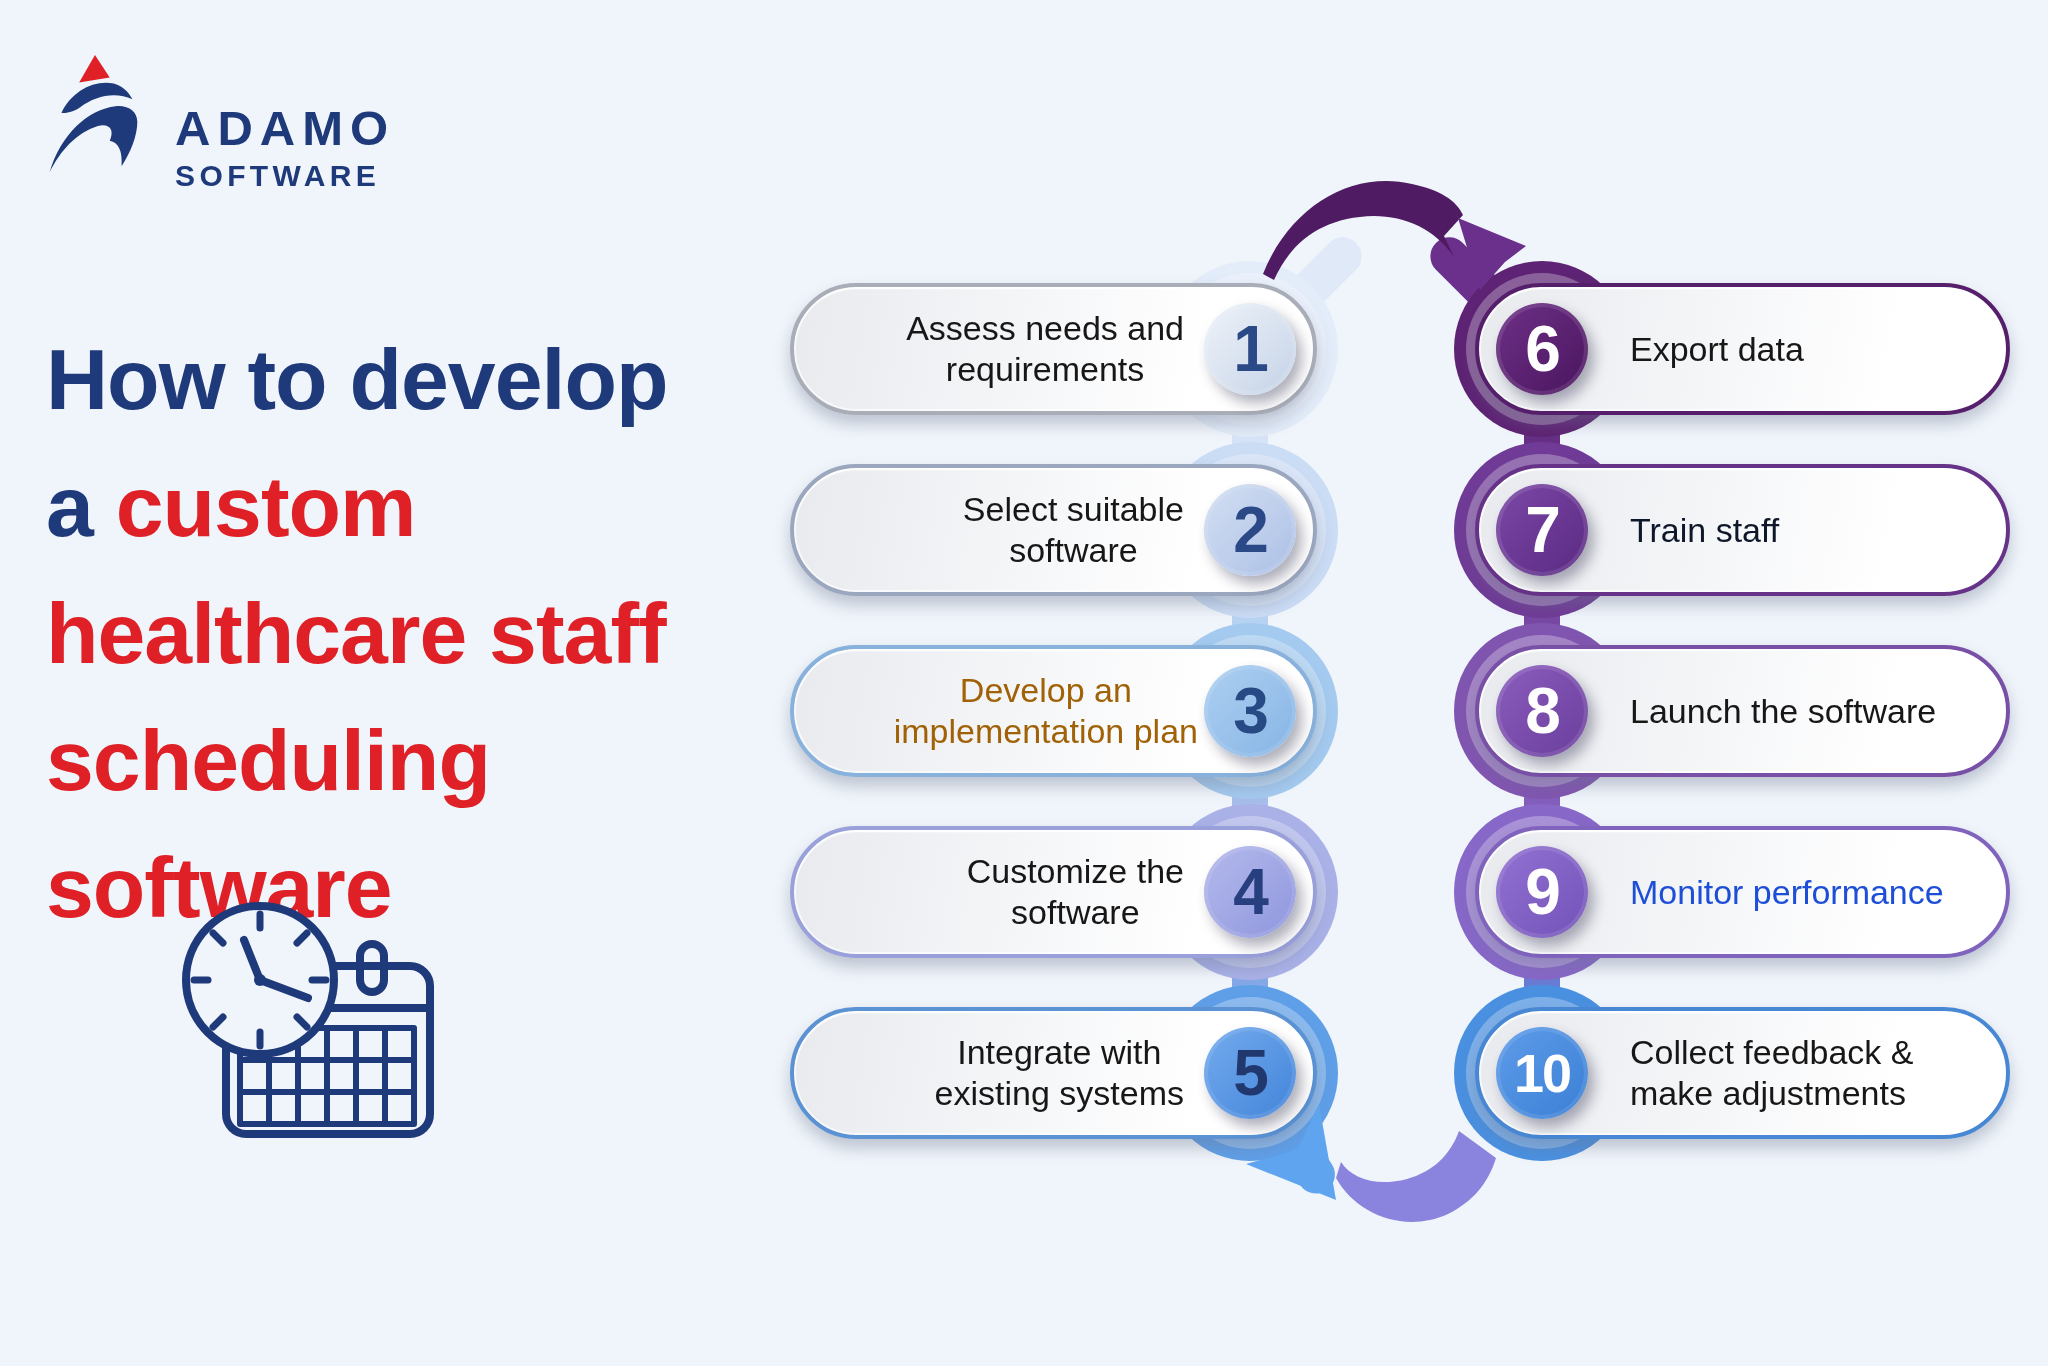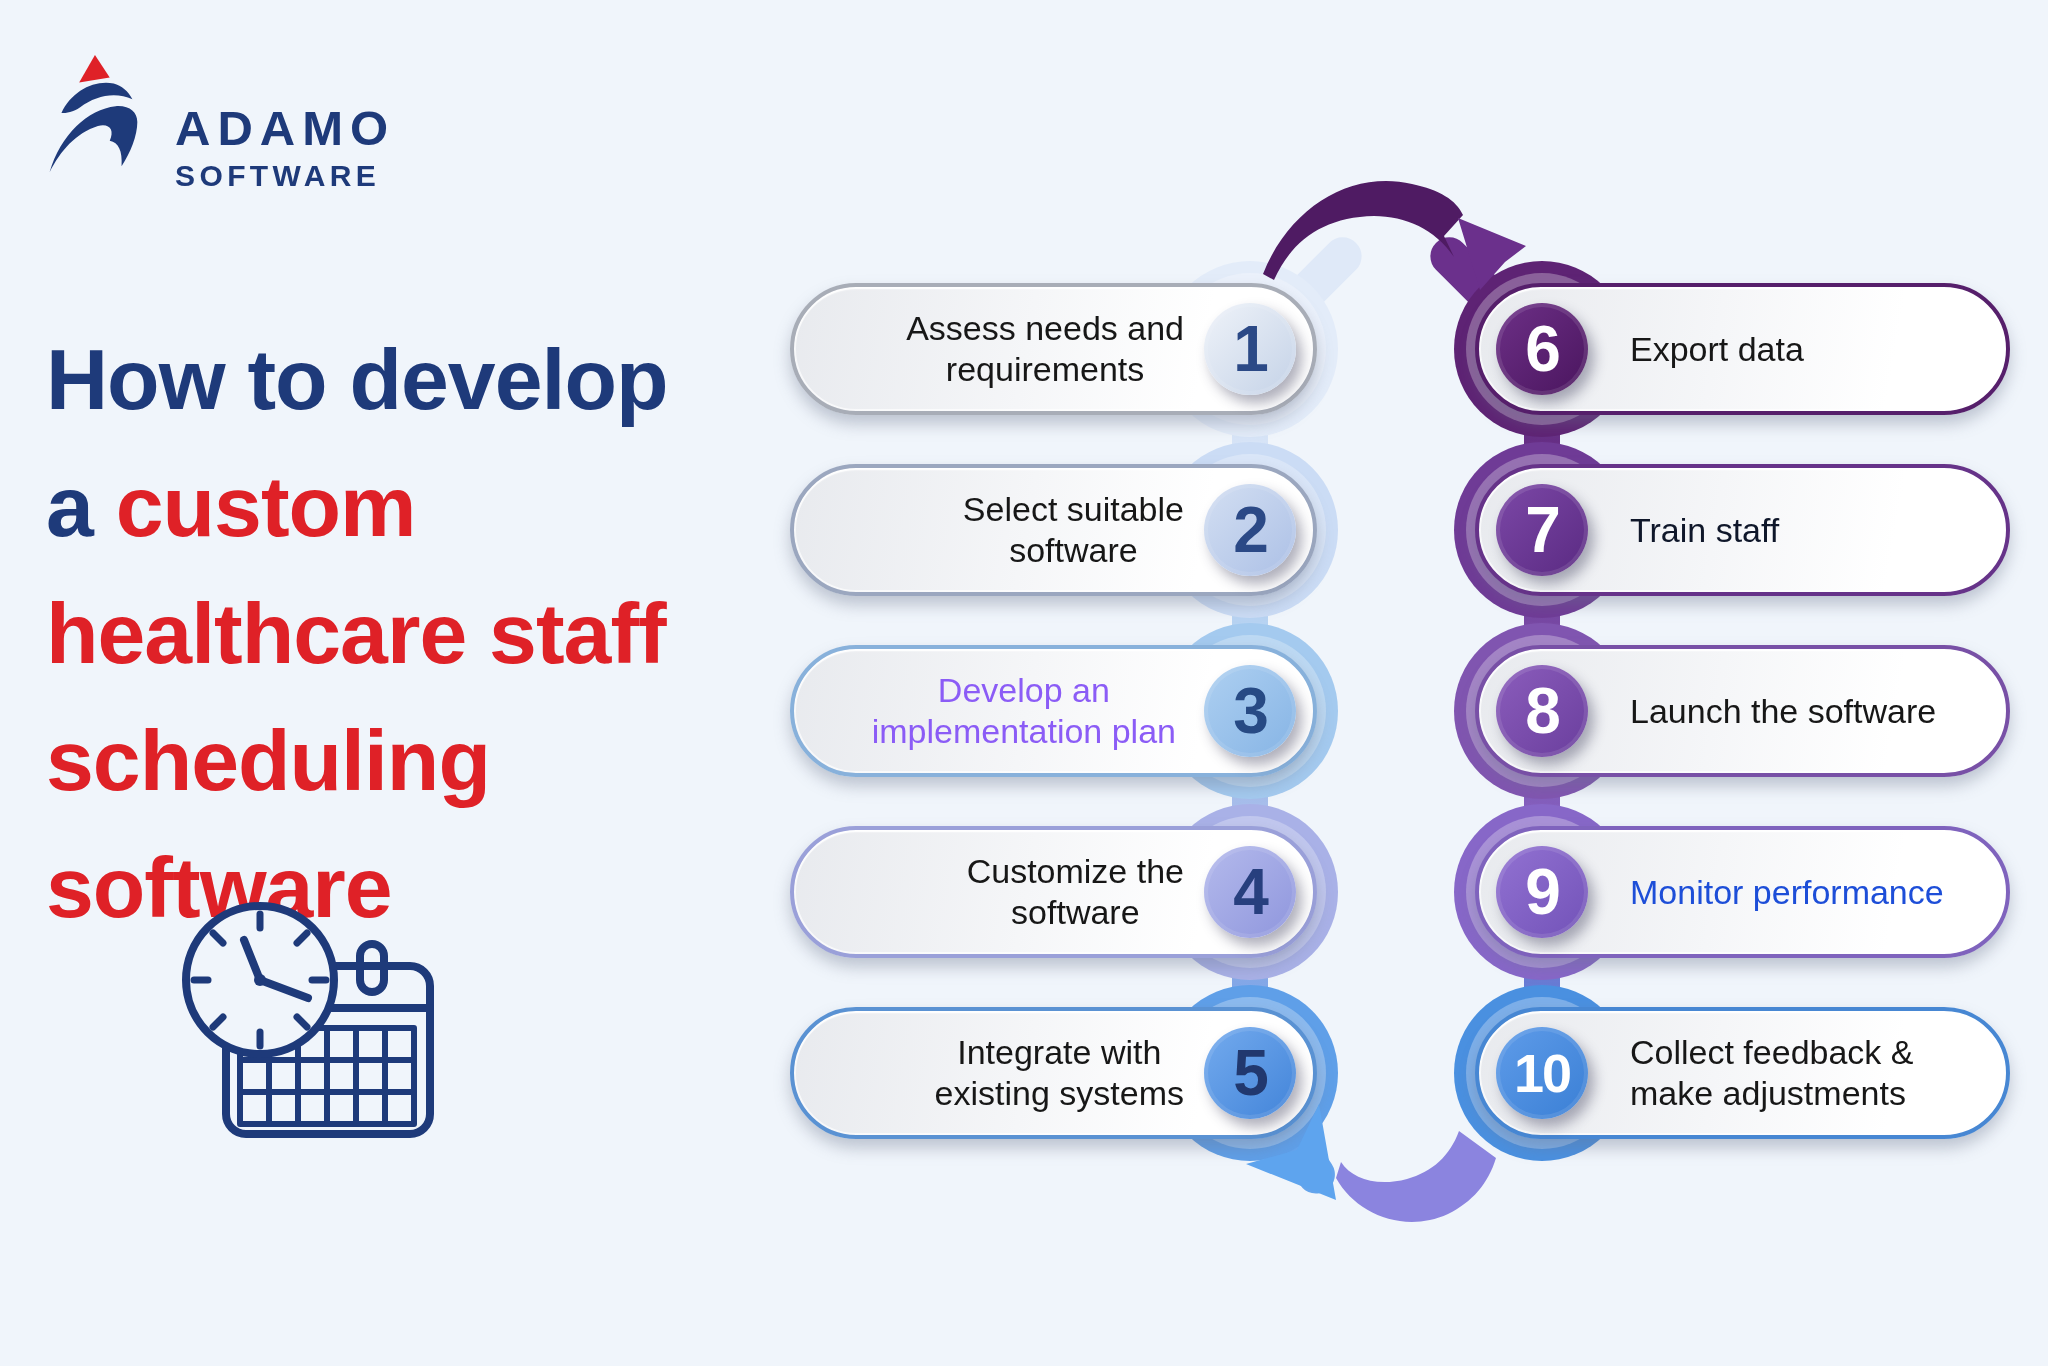--- a/index.html
+++ b/index.html
@@ -114,21 +114,21 @@
 software</div>
       <div class="disc" style="left: 414px; background: linear-gradient(135deg, rgb(211, 223, 242), rgb(172, 192, 230));">
         <span style="color: rgb(43, 73, 134);">2</span>
       </div>
     </div>
     <div class="connector" style="left: 1232px; top: 530px; height: 181px; background: linear-gradient(rgb(203, 220, 245), rgb(164, 202, 239));"></div>
     <div class="step" style="left: 790px; top: 617px; width: 548px; height: 188px;">
       <div class="halo" style="left: 372px; background: rgb(164, 202, 239);"></div>
       <div class="halo-inner" style="left: 384px; background: rgb(189, 217, 243);"></div>
       <div class="pill-body" style="left: 0px; width: 527px; border-color: rgb(136, 177, 219);"></div>
-      <div class="label left" style="color: #8b5cf6; left: 22px; width: 364px;">Develop an
+      <div class="label left" style="color: #a16207; left: 44px; width: 364px;">Develop an
 implementation plan</div>
       <div class="disc" style="left: 414px; background: linear-gradient(135deg, rgb(174, 208, 241), rgb(134, 180, 229));">
         <span style="color: rgb(39, 74, 132);">3</span>
       </div>
     </div>
     <div class="connector" style="left: 1232px; top: 711px; height: 181px; background: linear-gradient(rgb(164, 202, 239), rgb(169, 177, 231));"></div>
     <div class="step" style="left: 790px; top: 798px; width: 548px; height: 188px;">
       <div class="halo" style="left: 372px; background: rgb(169, 177, 231);"></div>
       <div class="halo-inner" style="left: 384px; background: rgb(193, 199, 238);"></div>
       <div class="pill-body" style="left: 0px; width: 527px; border-color: rgb(154, 160, 217);"></div>

